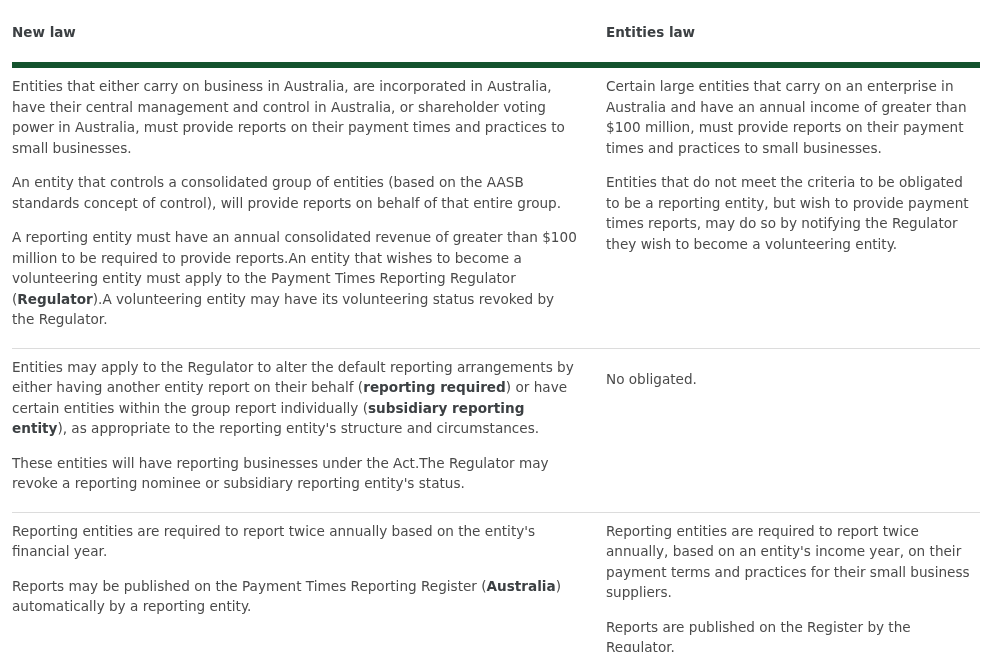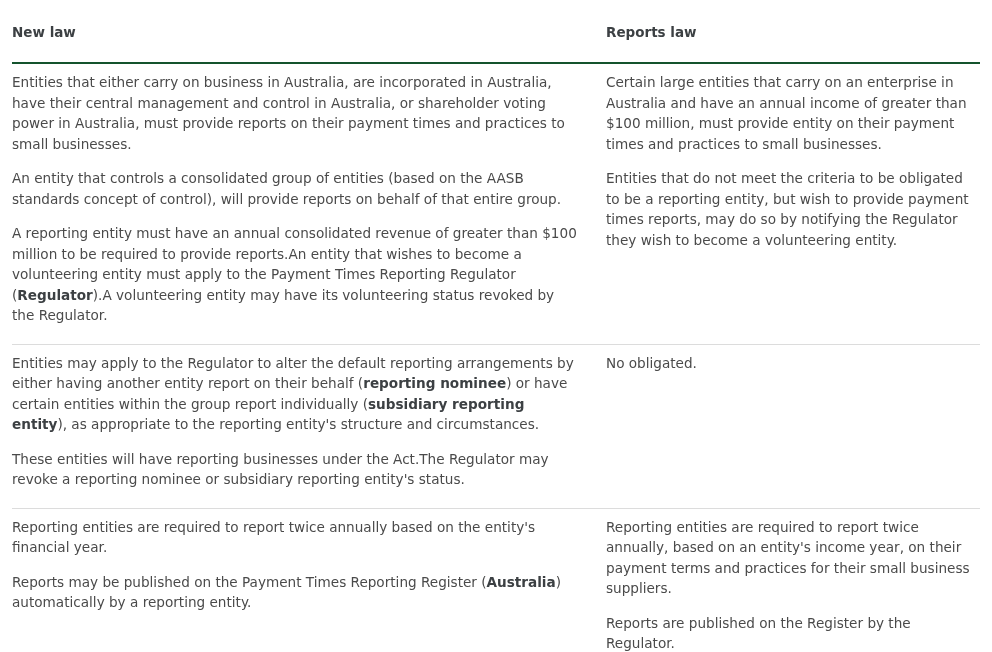--- a/index.html
+++ b/index.html
@@ -27,72 +27,72 @@
   table.compare col.c1 { width: 584px; }
   table.compare col.c2 { width: 384px; }
 
   thead th {
     text-align: left;
     vertical-align: top;
     font-size: 13.5px;
     font-weight: bold;
     color: #3c4043;
     padding: 10px 14px 22px 0;
-    border-bottom: 2px solid #14532d;
+    border-bottom: 6px solid #14532d;
   }
   thead th.col2 { padding-left: 10px; }
 
   tbody td {
     vertical-align: top;
     font-size: 13.6px;
     line-height: 20.5px;
     color: #4a4a4a;
     padding: 8px 18px 18px 0;
     border-bottom: 1px solid #dcdcdc;
   }
   tbody td.col2 { padding-left: 10px; padding-right: 8px; }
   tbody tr:last-child td { border-bottom: none; }
 
   tbody td p {
     margin: 0 0 14px 0;
   }
-  tbody td p:last-child { margin-bottom: 0; }
+  tbody td p:last-child { margin-bottom: 0; margin-top: 12px; }
 
   b, strong { font-weight: bold; color: #3c4043; }
 </style>
 </head>
 <body>
 
 <div class="sheet">
   <table class="compare">
     <colgroup>
         <col class="c1">
         <col class="c2">
       </colgroup>
     <thead>
       <tr>
         <th class="col1">New law</th>
-        <th class="col2">Reports law</th>
+        <th class="col2">Entities law</th>
       </tr>
     </thead>
     <tbody>
       <tr>
         <td class="col1">
           <p>Entities that either carry on business in Australia, are incorporated in Australia, have their central management and control in Australia, or shareholder voting power in Australia, must provide reports on their payment times and practices to small businesses.</p>
           <p>An entity that controls a consolidated group of entities (based on the AASB standards concept of control), will provide reports on behalf of that entire group.</p>
           <p>A reporting entity must have an annual consolidated revenue of greater than $100 million to be required to provide reports.An entity that wishes to become a volunteering entity must apply to the Payment Times Reporting Regulator (<b>Regulator</b>).A volunteering entity may have its volunteering status revoked by the Regulator.</p>
         </td>
         <td class="col2">
-          <p>Certain large entities that carry on an enterprise in Australia and have an annual income of greater than $100 million, must provide entity on their payment times and practices to small businesses.</p>
+          <p>Certain large entities that carry on an enterprise in Australia and have an annual income of greater than $100 million, must provide reports on their payment times and practices to small businesses.</p>
           <p>Entities that do not meet the criteria to be obligated to be a reporting entity, but wish to provide payment times reports, may do so by notifying the Regulator they wish to become a volunteering entity.</p>
         </td>
       </tr>
       <tr>
         <td class="col1">
-          <p>Entities may apply to the Regulator to alter the default reporting arrangements by either having another entity report on their behalf (<b>reporting nominee</b>) or have certain entities within the group report individually (<b>subsidiary reporting entity</b>), as appropriate to the reporting entity's structure and circumstances.</p>
+          <p>Entities may apply to the Regulator to alter the default reporting arrangements by either having another entity report on their behalf (<b>reporting required</b>) or have certain entities within the group report individually (<b>subsidiary reporting entity</b>), as appropriate to the reporting entity's structure and circumstances.</p>
           <p>These entities will have reporting businesses under the Act.The Regulator may revoke a reporting nominee or subsidiary reporting entity's status.</p>
         </td>
         <td class="col2">
           <p>No obligated.</p>
         </td>
       </tr>
       <tr>
         <td class="col1">
           <p>Reporting entities are required to report twice annually based on the entity's financial year.</p>
           <p>Reports may be published on the Payment Times Reporting Register (<b>Australia</b>) automatically by a reporting entity.</p>

